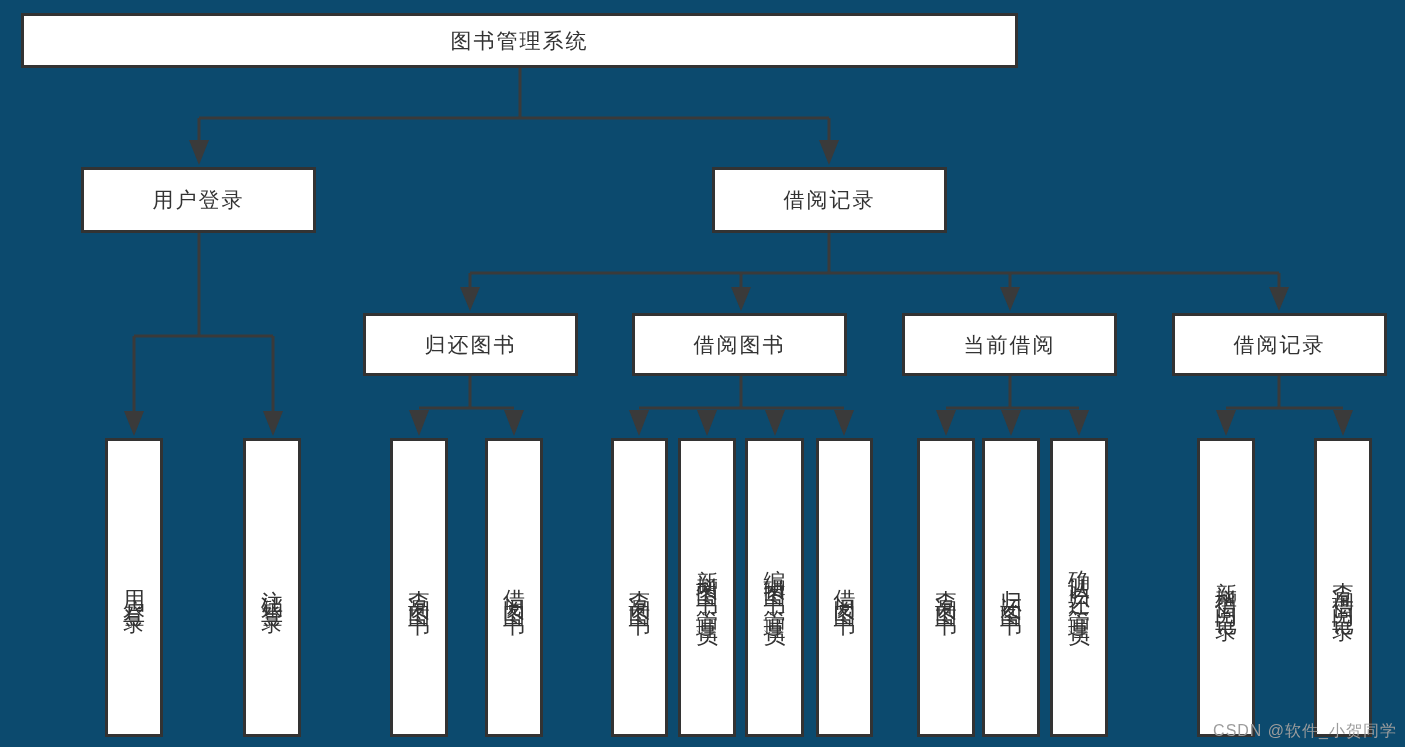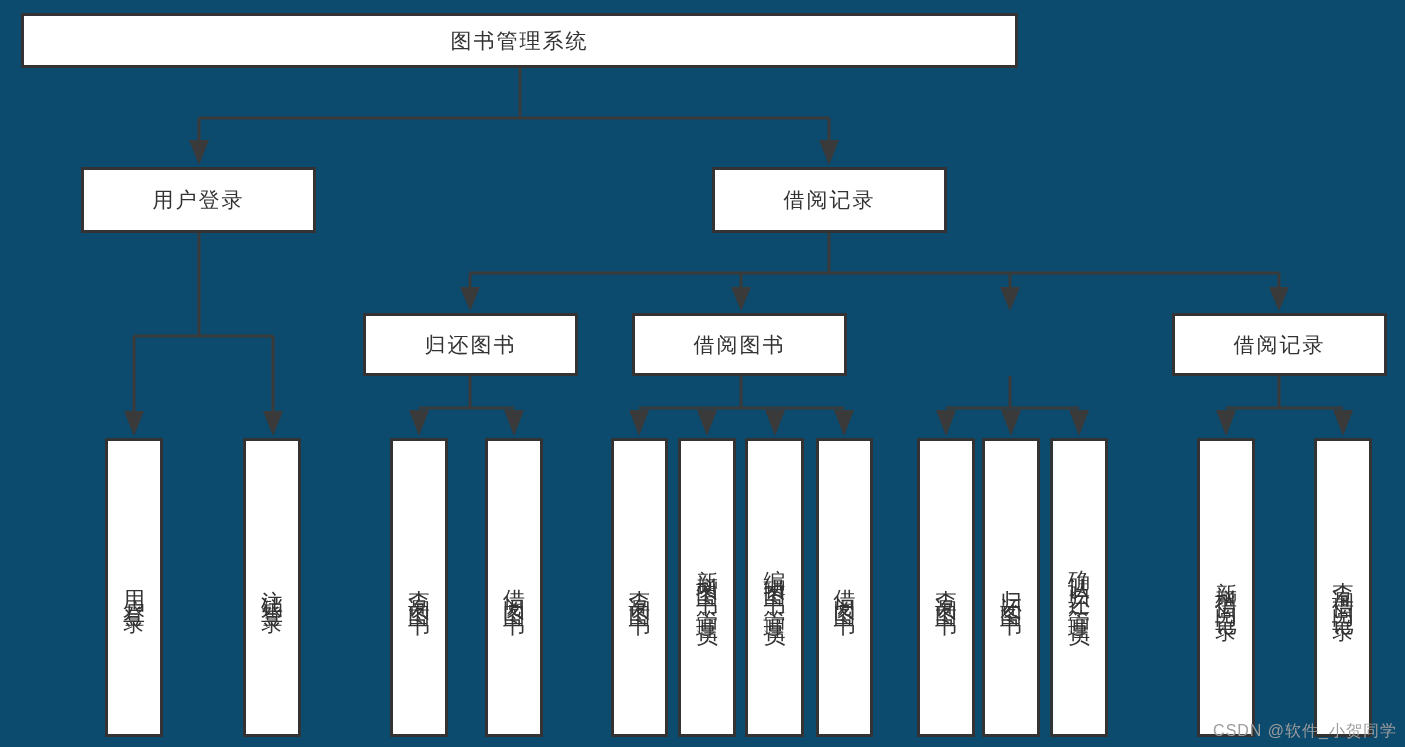--- a/index.html
+++ b/index.html
@@ -110,20 +110,23 @@
   <div class="node h" style="left:712px;top:167px;width:235px;height:66px">
     <span>借阅记录</span>
   </div>
 
   <div class="node h" style="left:363px;top:313px;width:215px;height:63px">
     <span>归还图书</span>
   </div>
   <div class="node h" style="left:632px;top:313px;width:215px;height:63px">
     <span>借阅图书</span>
   </div>
+  <div class="node h" style="left:902px;top:313px;width:215px;height:63px">
+    <span>当前借阅</span>
+  </div>
   <div class="node h" style="left:1172px;top:313px;width:215px;height:63px">
     <span>借阅记录</span>
   </div>
 
   <div class="node v" style="left:105px;top:438px;width:58px;height:299px">
     <span>用户登录</span>
   </div>
   <div class="node v" style="left:243px;top:438px;width:58px;height:299px">
     <span>注销登录</span>
   </div>

